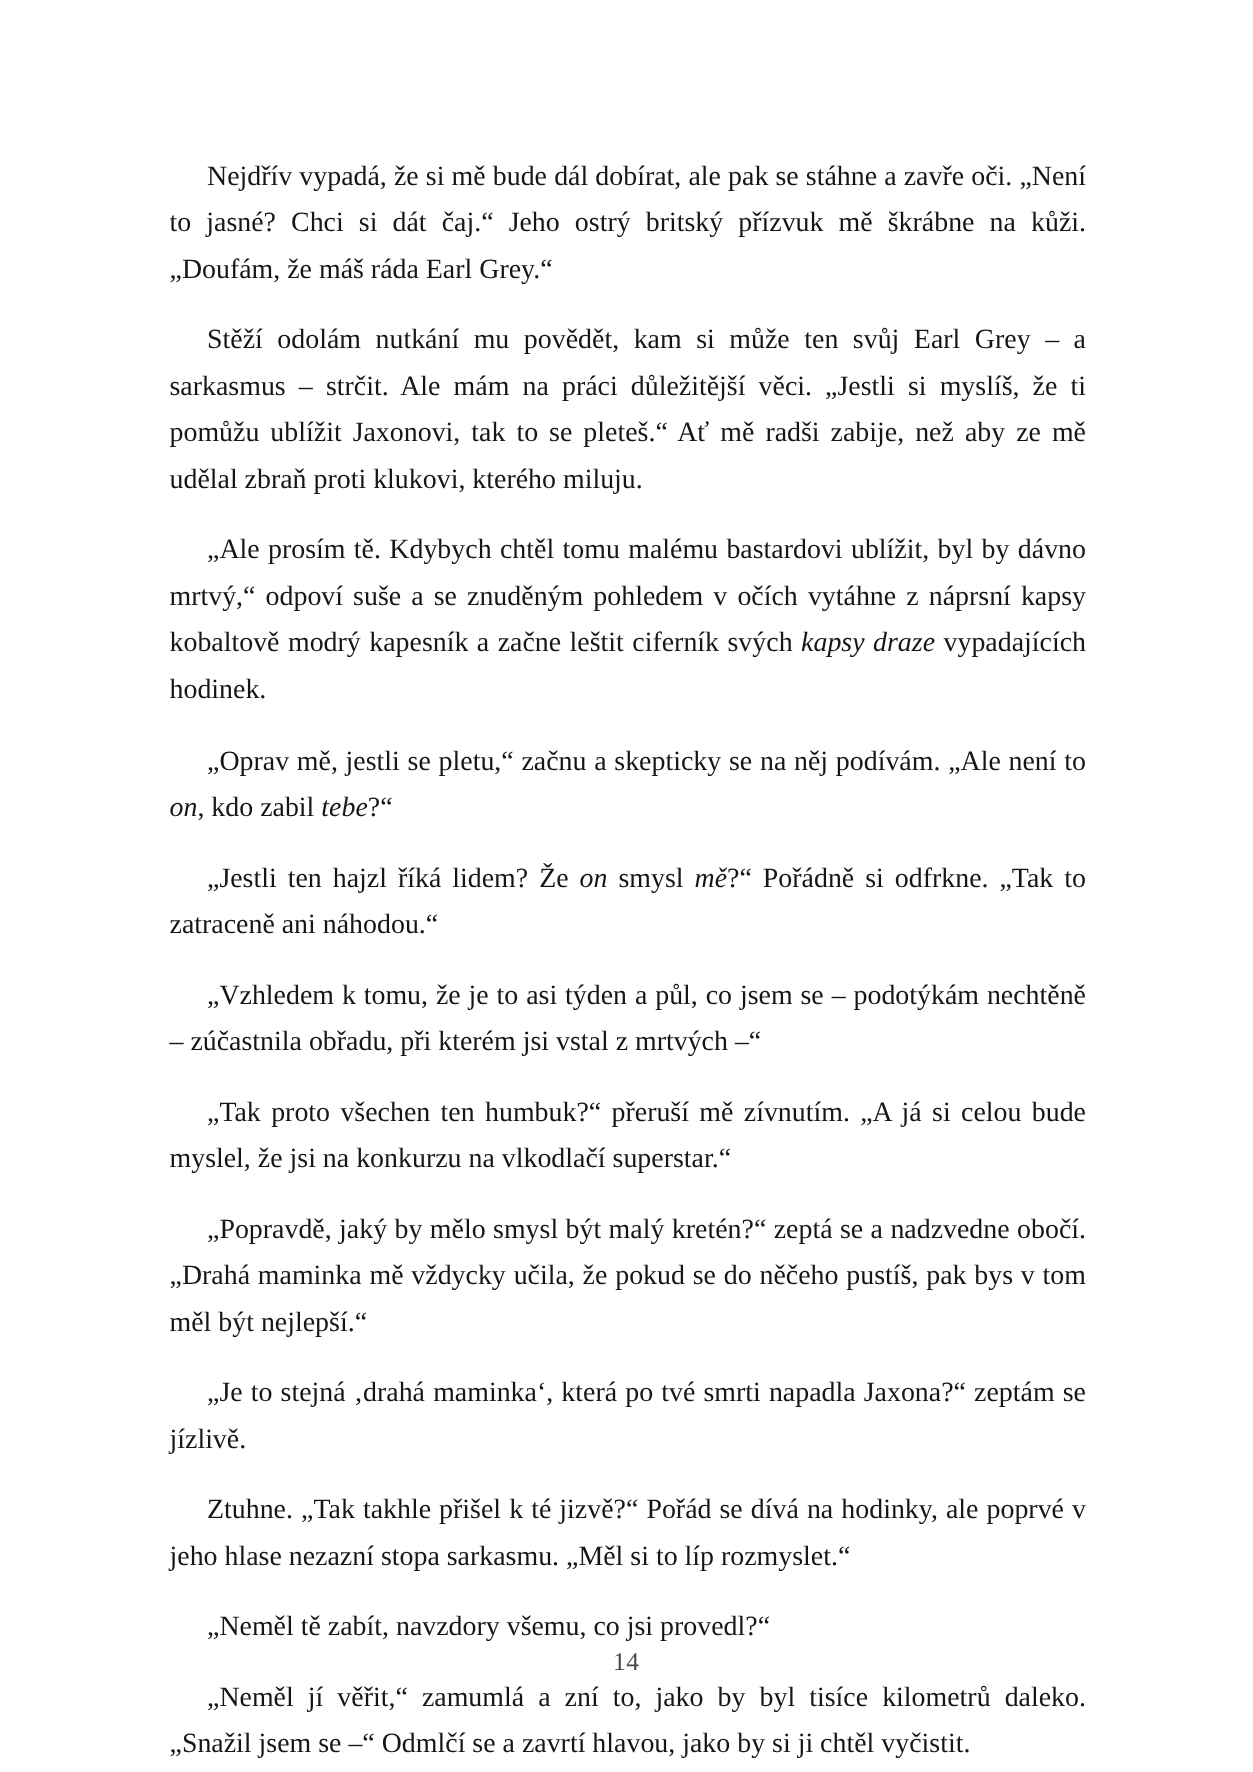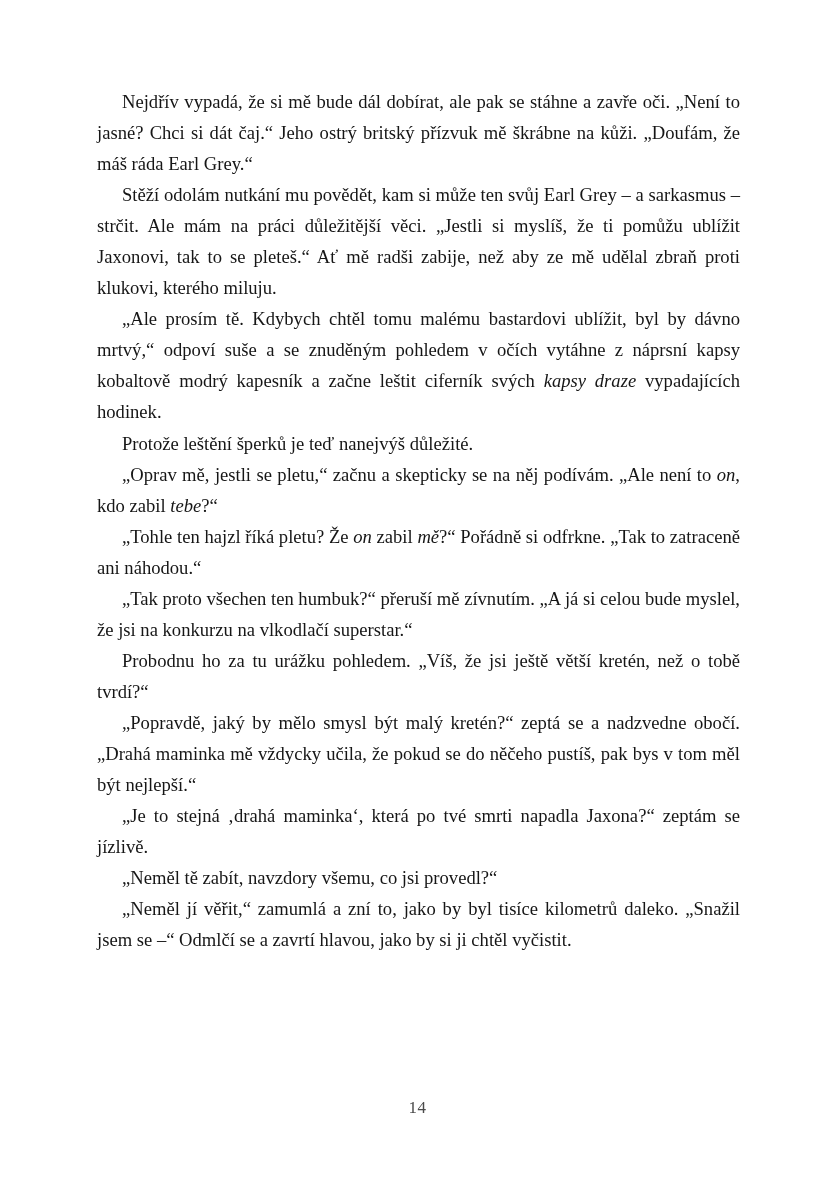--- a/index.html
+++ b/index.html
@@ -27,21 +27,21 @@
     font-size: 18.6px;
     line-height: 31.05px;
     text-align: justify;
     text-justify: inter-word;
     hyphens: manual;
     -webkit-hyphens: manual;
     font-kerning: normal;
     font-variant-ligatures: common-ligatures;
   }
   .text-block p {
-    margin: 0;
+    margin: 16px;
     padding: 0;
     text-indent: 25px;
     text-align: justify;
     font-family: Liberation Serif, serif;
   }
   
   .text-block p > i {
     font-style: italic;
   }
   .folio {
@@ -58,26 +58,26 @@
 </style>
 </head>
 <body>
 
 <div class="page" style="background: rgb(255, 255, 255);">
 
   <div class="text-block" style="color: rgb(22, 22, 22);">
       <p><span>Nejdřív vypadá, že si mě bude dál dobírat, ale pak se stáhne a zavře oči. „Není to jasné? Chci si dát čaj.“ Jeho ostrý britský přízvuk mě škrábne na kůži. „Doufám, že máš ráda Earl Grey.“</span></p>
       <p><span>Stěží odolám nutkání mu povědět, kam si může ten svůj Earl Grey – a sarkasmus – strčit. Ale mám na práci důležitější věci. „Jestli si myslíš, že ti pomůžu ublížit Jaxonovi, tak to se pleteš.“ Ať mě radši zabije, než aby ze mě udělal zbraň proti klukovi, kterého miluju.</span></p>
       <p><span>„Ale prosím tě. Kdybych chtěl tomu malému bastardovi ublížit, byl by dávno mrtvý,“ odpoví suše a se znuděným pohledem v očích vytáhne z náprsní kapsy kobaltově modrý kapesník a začne leštit ciferník svých </span><i>kapsy draze</i><span> vypadajících hodinek.</span></p>
-      <p><span>Protože leštění šperků je teď nanejvýš důležité.</span></p>
       <p><span>„Oprav mě, jestli se pletu,“ začnu a skepticky se na něj podívám. „Ale není to </span><i>on</i><span>, kdo zabil </span><i>tebe</i><span>?“</span></p>
-      <p><span>„Tohle ten hajzl říká pletu? Že </span><i>on</i><span> zabil </span><i>mě</i><span>?“ Pořádně si odfrkne. „Tak to zatraceně ani náhodou.“</span></p>
+      <p><span>„Jestli ten hajzl říká lidem? Že </span><i>on</i><span> smysl </span><i>mě</i><span>?“ Pořádně si odfrkne. „Tak to zatraceně ani náhodou.“</span></p>
+      <p><span>„Vzhledem k tomu, že je to asi týden a půl, co jsem se – podotýkám nechtěně – zúčastnila obřadu, při kterém jsi vstal z mrtvých –“</span></p>
       <p><span>„Tak proto všechen ten humbuk?“ přeruší mě zívnutím. „A já si celou bude myslel, že jsi na konkurzu na vlkodlačí superstar.“</span></p>
-      <p><span>Probodnu ho za tu urážku pohledem. „Víš, že jsi ještě větší kretén, než o tobě tvrdí?“</span></p>
       <p><span>„Popravdě, jaký by mělo smysl být malý kretén?“ zeptá se a nadzvedne obočí. „Drahá maminka mě vždycky učila, že pokud se do něčeho pustíš, pak bys v tom měl být nejlepší.“</span></p>
       <p><span>„Je to stejná ‚drahá maminka‘, která po tvé smrti napadla Jaxona?“ zeptám se jízlivě.</span></p>
+      <p><span>Ztuhne. „Tak takhle přišel k té jizvě?“ Pořád se dívá na hodinky, ale poprvé v jeho hlase nezazní stopa sarkasmu. „Měl si to líp rozmyslet.“</span></p>
       <p><span>„Neměl tě zabít, navzdory všemu, co jsi provedl?“</span></p>
       <p><span>„Neměl jí věřit,“ zamumlá a zní to, jako by byl tisíce kilometrů daleko. „Snažil jsem se –“ Odmlčí se a zavrtí hlavou, jako by si ji chtěl vyčistit.</span></p>
     </div>
 
   <div class="folio" style="color: rgb(74, 74, 74);">14</div>
 
 </div>
 
 </body></html>

